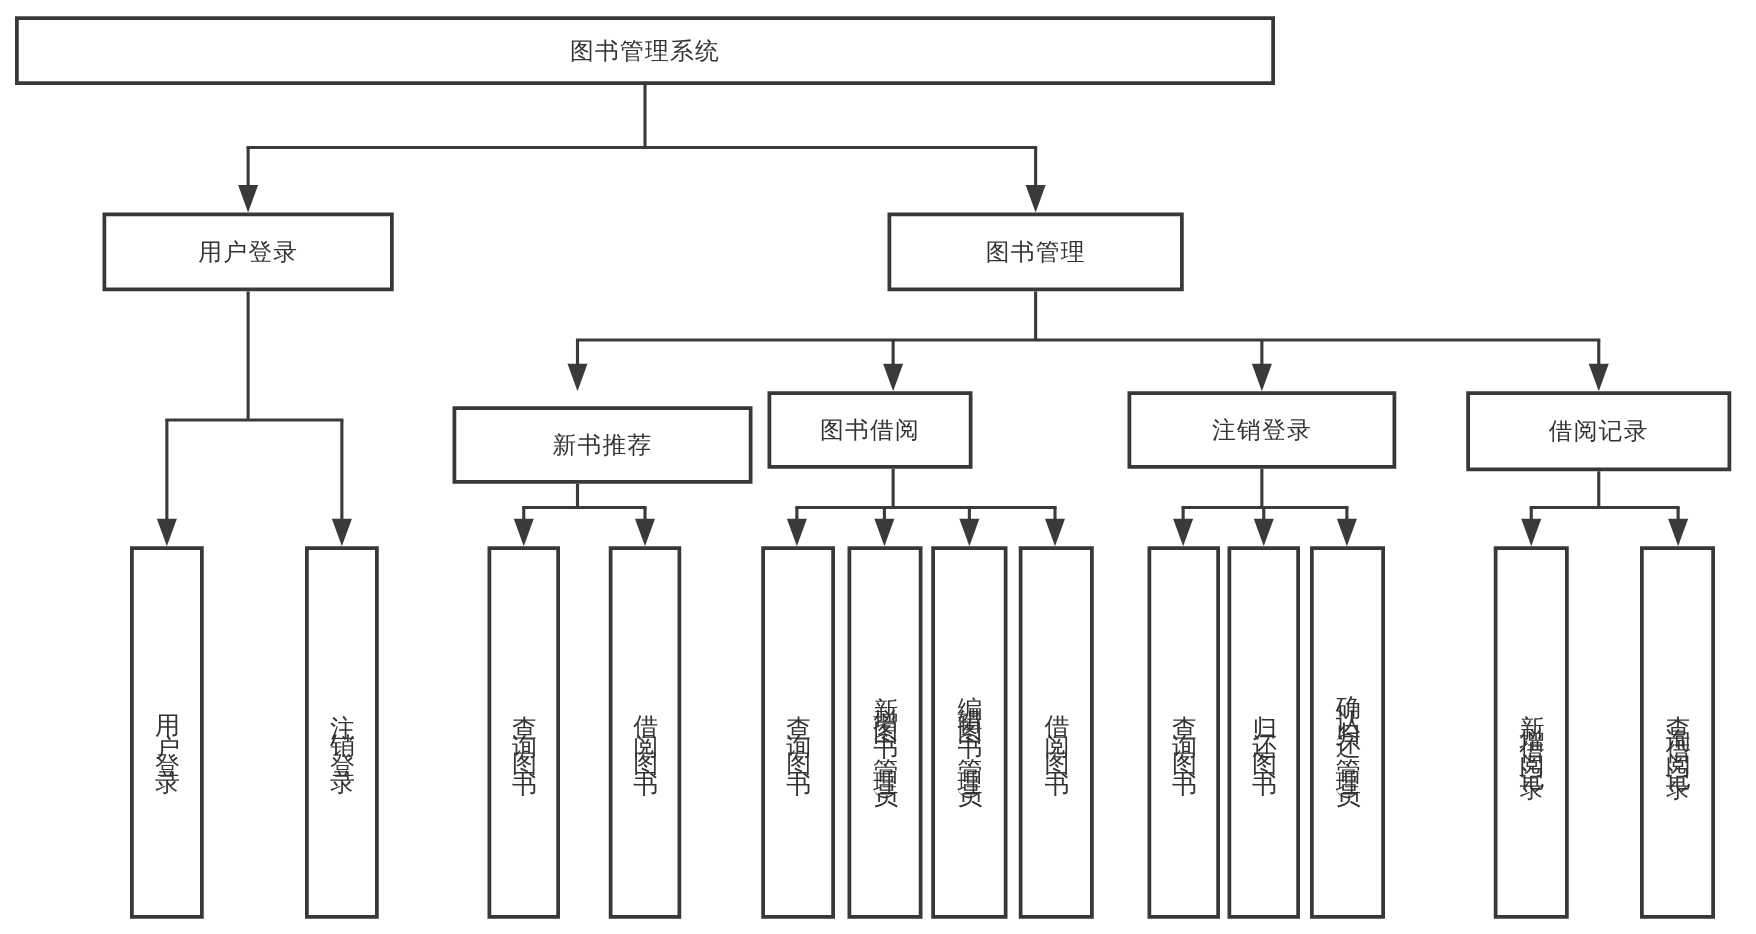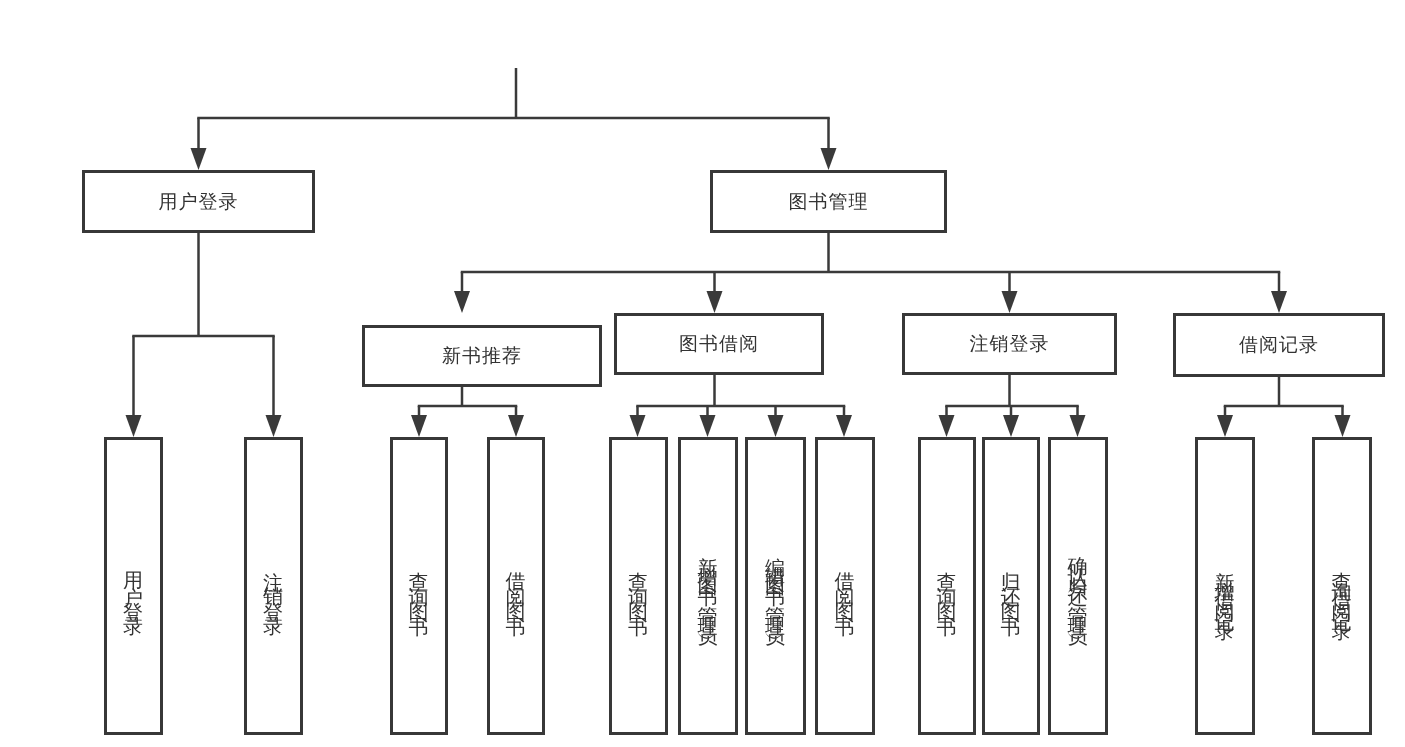--- a/index.html
+++ b/index.html
@@ -150,32 +150,35 @@
     <g>
       <path d="M1279,375 V406"></path>
       <path d="M1223.75,406 H1343.75"></path>
       <line x1="1225" y1="406" x2="1225" y2="419"></line>
       <polygon points="1217,415 1233,415 1225,437"></polygon>
       <line x1="1342.5" y1="406" x2="1342.5" y2="419"></line>
       <polygon points="1334.5,415 1350.5,415 1342.5,437"></polygon>
     </g>
   </svg>
 
+  <div class="node" style="left:12px; top:13px; width:1008px; height:55px;">
+    <span>图书管理系统</span>
+  </div>
 
   <div class="node" style="left:82px; top:170px; width:233px; height:63px;">
     <span>用户登录</span>
   </div>
   <div class="node" style="left:710px; top:170px; width:237px; height:63px;">
     <span>图书管理</span>
   </div>
 
   <div class="node" style="left:362px; top:313px; width:240px; height:62px;margin-top:12px;">
     <span>新书推荐</span>
   </div>
-  <div class="node" style="left:614px; top:313px; width:210px; height:62px;">
+  <div class="node" style="left:614px; top:313px; width:164px; height:62px;">
     <span>图书借阅</span>
   </div>
   <div class="node" style="left:902px; top:313px; width:215px; height:62px;">
     <span>注销登录</span>
   </div>
   <div class="node" style="left:1173px; top:313px; width:212px; height:64px;">
     <span>借阅记录</span>
   </div>
 
   <div class="leaf t4" style="left:104px; width:59px;">

